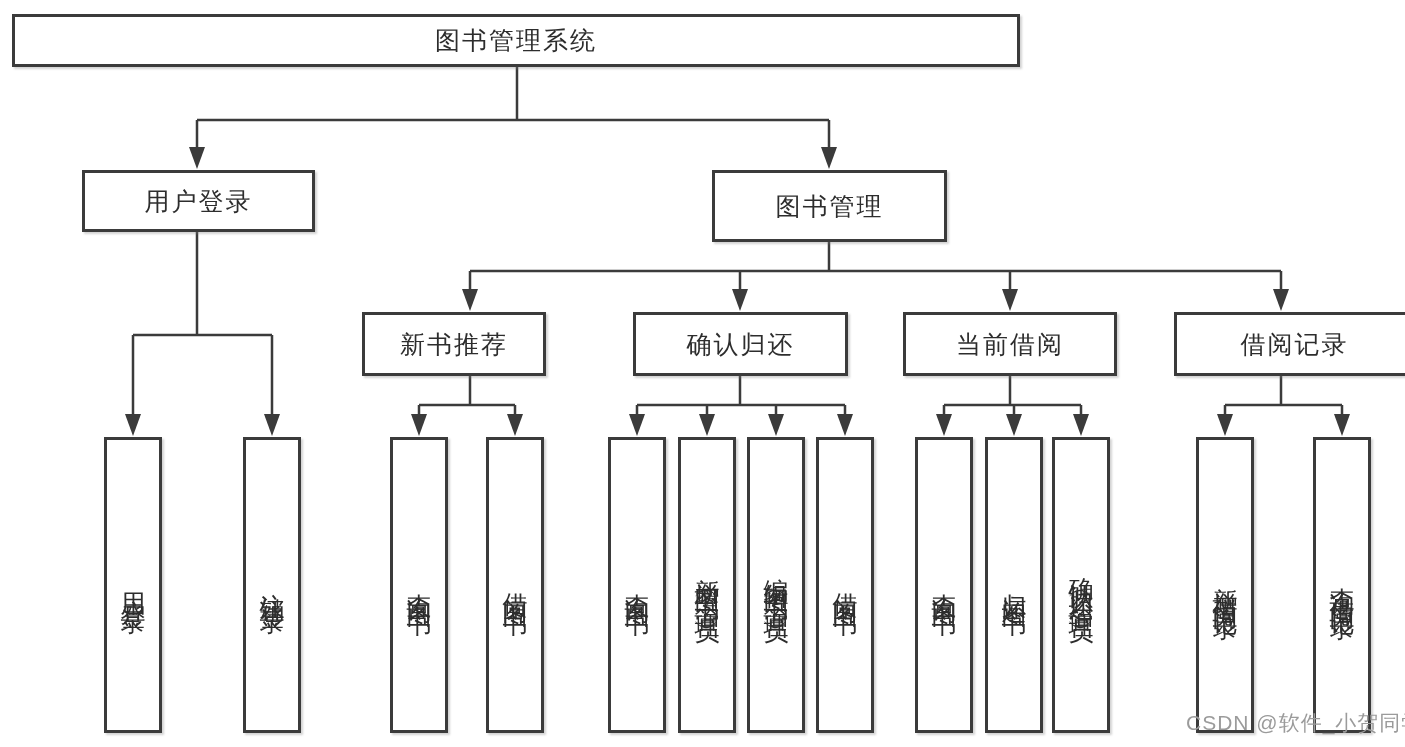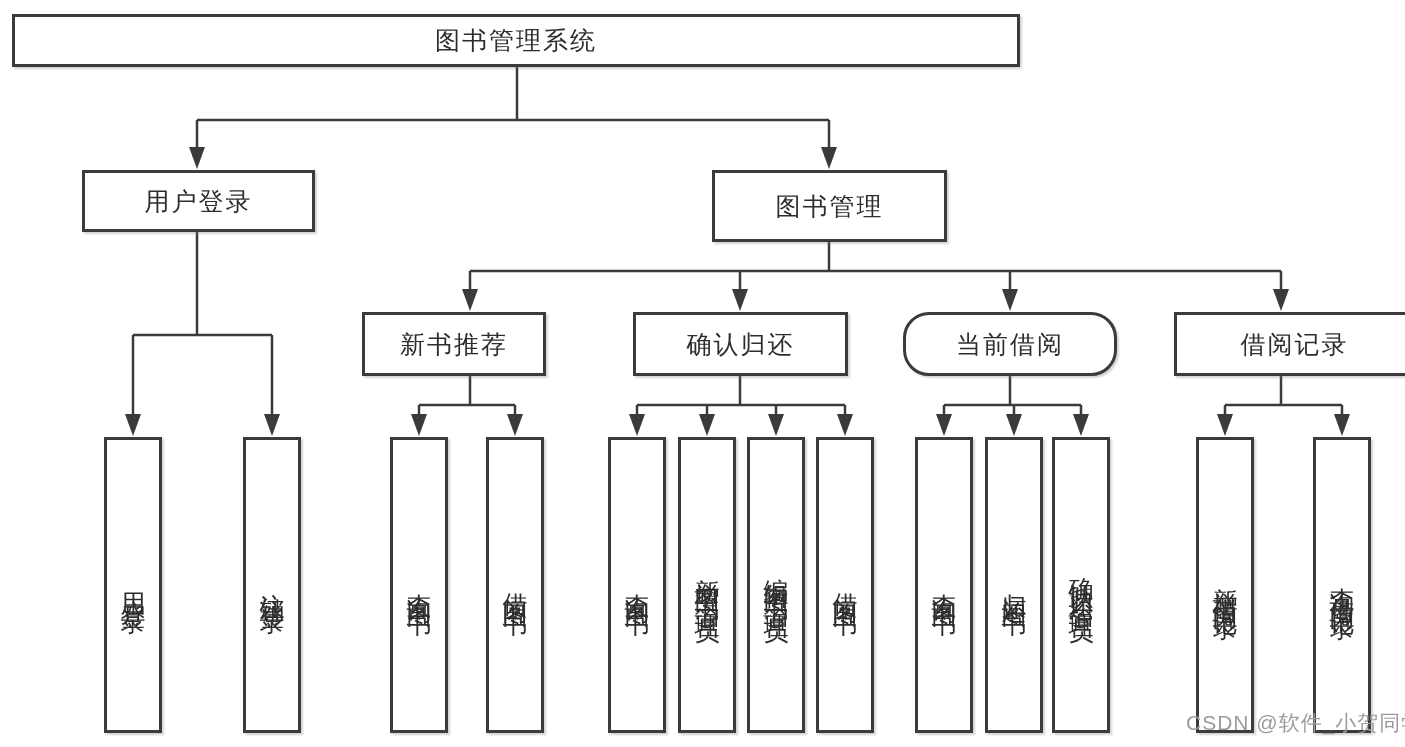--- a/index.html
+++ b/index.html
@@ -101,21 +101,21 @@
     </g>
   </svg>
 
   <div class="hbox" style="left:12px;top:14px;width:1008px;height:53px;">图书管理系统</div>
 
   <div class="hbox" style="left:82px;top:170px;width:233px;height:62px;">用户登录</div>
   <div class="hbox" style="left:712px;top:170px;width:235px;height:72px;">图书管理</div>
 
   <div class="hbox" style="left:362px;top:312px;width:184px;height:64px;">新书推荐</div>
   <div class="hbox" style="left:633px;top:312px;width:215px;height:64px;">确认归还</div>
-  <div class="hbox" style="left:903px;top:312px;width:214px;height:64px;border-radius:26px;">当前借阅</div>
+  <div class="hbox" style="left:903px;top:312px;width:214px;height:64px;">当前借阅</div>
   <div class="hbox" style="left:1174px;top:312px;width:241px;height:64px;">借阅记录</div>
 
   <div class="vbox" style="left:104px;">
     <span>用户登录</span>
   </div>
   <div class="vbox" style="left:243px;">
     <span>注销登录</span>
   </div>
   <div class="vbox" style="left:390px;">
     <span>查询图书</span>

